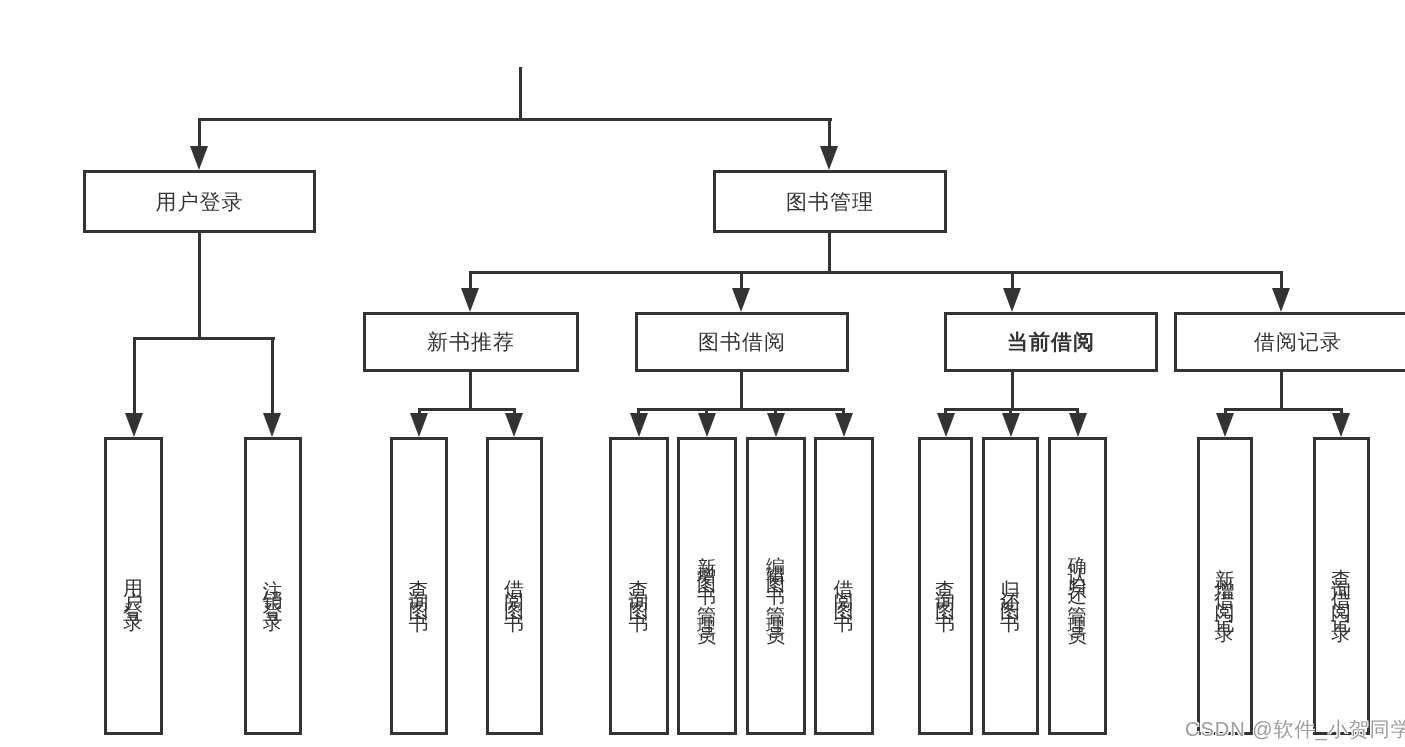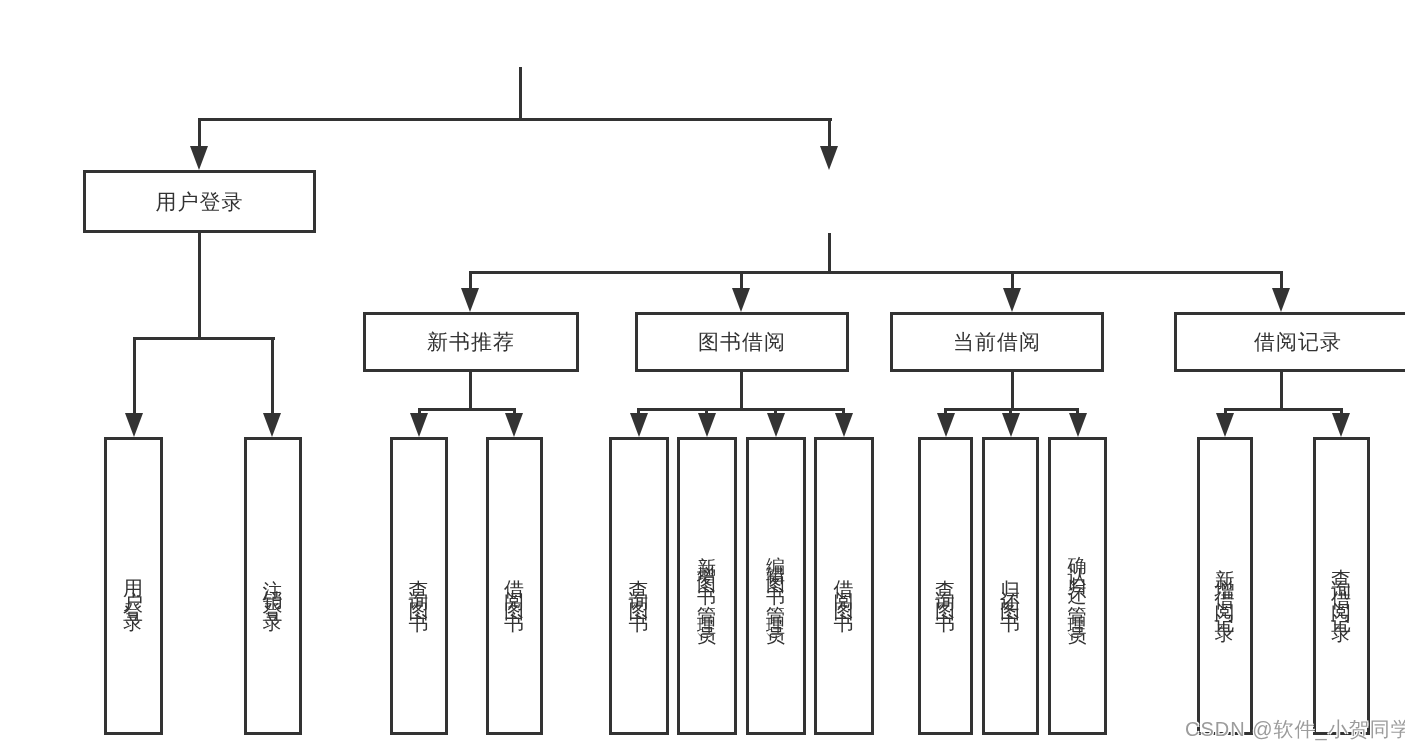--- a/index.html
+++ b/index.html
@@ -40,20 +40,21 @@
 
 
   <div class="ln" style="left:519px; top:67px; width:3px; height:51px;"></div>
   <div class="ln" style="left:198px; top:118px; width:634px; height:3px;"></div>
   <div class="ln" style="left:198px; top:121px; width:3px; height:28px;"></div>
   <div class="ln" style="left:828px; top:121px; width:3px; height:28px;"></div>
   <div class="ar" style="left:190px; top:146px;"></div>
   <div class="ar" style="left:820px; top:146px;"></div>
 
   <div class="box" style="left:83px; top:170px; width:233px; height:63px;">用户登录</div>
+  <div class="box" style="left:713px; top:170px; width:234px; height:63px;">图书管理</div>
 
   <div class="ln" style="left:198px; top:233px; width:3px; height:104px;"></div>
   <div class="ln" style="left:133px; top:337px; width:142px; height:3px;"></div>
   <div class="ln" style="left:133px; top:340px; width:3px; height:74px;"></div>
   <div class="ln" style="left:271px; top:340px; width:3px; height:74px;"></div>
   <div class="ar" style="left:125px; top:413px;"></div>
   <div class="ar" style="left:263px; top:413px;"></div>
 
   <div class="ln" style="left:828px; top:233px; width:3px; height:38px;"></div>
   <div class="ln" style="left:469px; top:271px; width:814px; height:3px;"></div>
@@ -61,21 +62,21 @@
   <div class="ln" style="left:740px; top:274px; width:3px; height:16px;"></div>
   <div class="ln" style="left:1011px; top:274px; width:3px; height:16px;"></div>
   <div class="ln" style="left:1280px; top:274px; width:3px; height:16px;"></div>
   <div class="ar" style="left:461px; top:288px;"></div>
   <div class="ar" style="left:732px; top:288px;"></div>
   <div class="ar" style="left:1003px; top:288px;"></div>
   <div class="ar" style="left:1272px; top:288px;"></div>
 
   <div class="box" style="left:363px; top:312px; width:216px; height:60px;">新书推荐</div>
   <div class="box" style="left:635px; top:312px; width:214px; height:60px;">图书借阅</div>
-  <div class="box" style="left:890px; top:312px; width:214px; height:60px;">当前借阅</div>
+  <div class="box" style="left:944px; top:312px; width:214px; height:60px;font-weight:bold;">当前借阅</div>
   <div class="box" style="left:1174px; top:312px; width:248px; height:60px;">借阅记录</div>
 
   <div class="ln" style="left:469px; top:372px; width:3px; height:36px;"></div>
   <div class="ln" style="left:418px; top:408px; width:98px; height:3px;"></div>
   <div class="ln" style="left:418px; top:411px; width:3px; height:6px;"></div>
   <div class="ln" style="left:513px; top:411px; width:3px; height:6px;"></div>
   <div class="ar" style="left:410px; top:413px;"></div>
   <div class="ar" style="left:505px; top:413px;"></div>
 
   <div class="ln" style="left:740px; top:372px; width:3px; height:36px;"></div>

